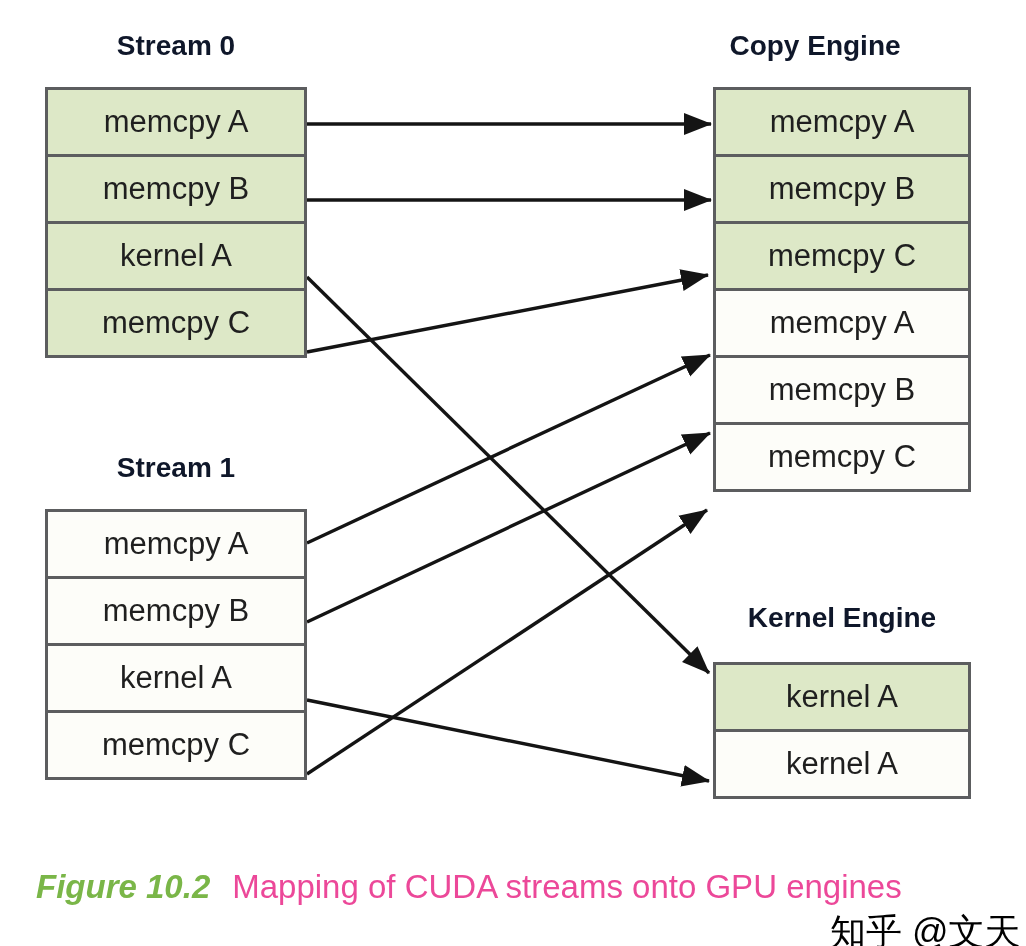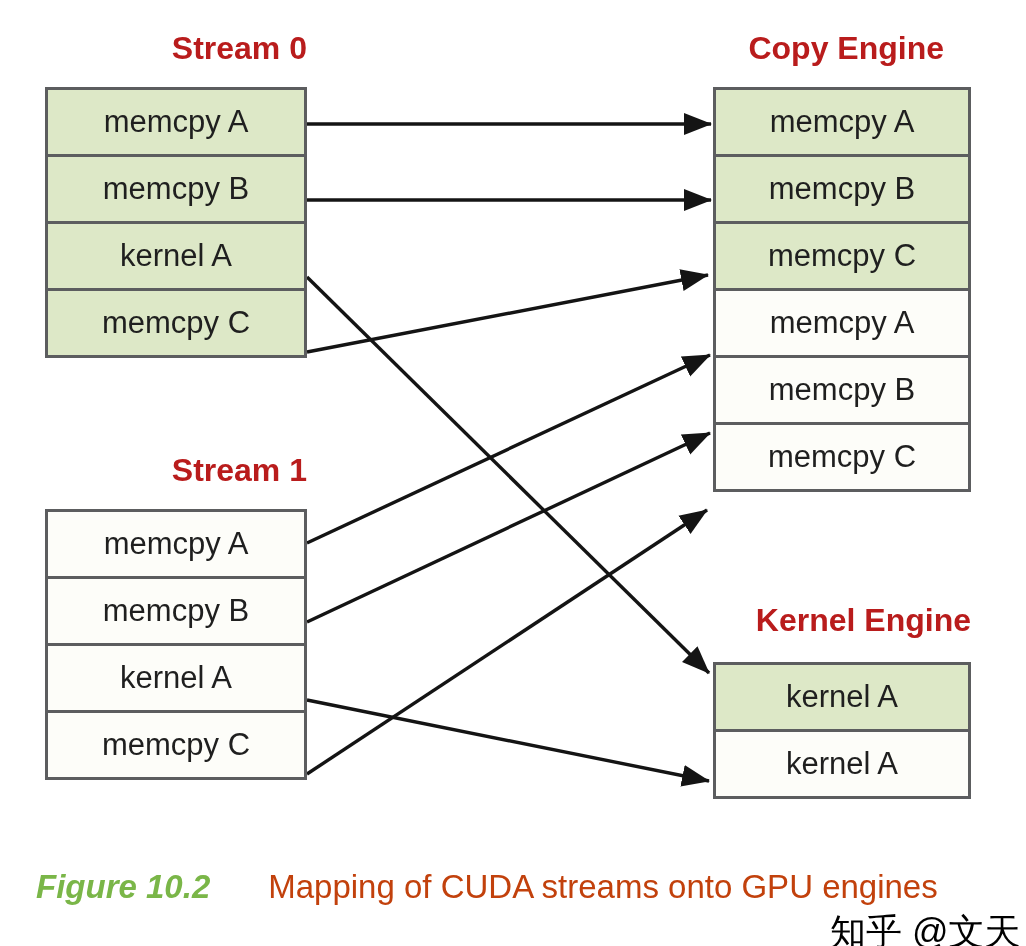--- a/index.html
+++ b/index.html
@@ -5,25 +5,25 @@
   html,body{margin:0;padding:0;background:#ffffff;}
   #stage{
     position:relative;
     width:1026px;height:946px;
     background:#ffffff;
     overflow:hidden;
     font-family:"Liberation Sans","DejaVu Sans",sans-serif;
   }
   .col-title{
     position:absolute;
-    font-size:32px;
+    font-size:28px;
     font-weight:bold;
     letter-spacing:0px;
-    text-align:right;
-    color:#b91c1c;
+    text-align:center;
+    color:#0f172a;
     white-space:nowrap;
   }
   .box-stack{position:absolute;}
   .dbox{
     box-sizing:border-box;
     height:70px;
     margin-top:-3px;
     border:3px solid #5c5d5f;
     display:flex;
     align-items:center;
@@ -44,21 +44,21 @@
     font-size:33px;
     white-space:nowrap;
     z-index:2;
   }
   #caption .fig-label{
     color:#7ab648;
     font-weight:bold;
     font-style:italic;
     margin-right:22px;
   }
-  #caption .fig-text{color:#c2410c;margin-left:36px;}
+  #caption .fig-text{color:#ec4899;}
   #watermark{
     position:absolute;
     left:830px;top:908px;
     font-size:36px;
     color:#000000;
     white-space:nowrap;
     z-index:1;
   }
 </style>
 </head>

